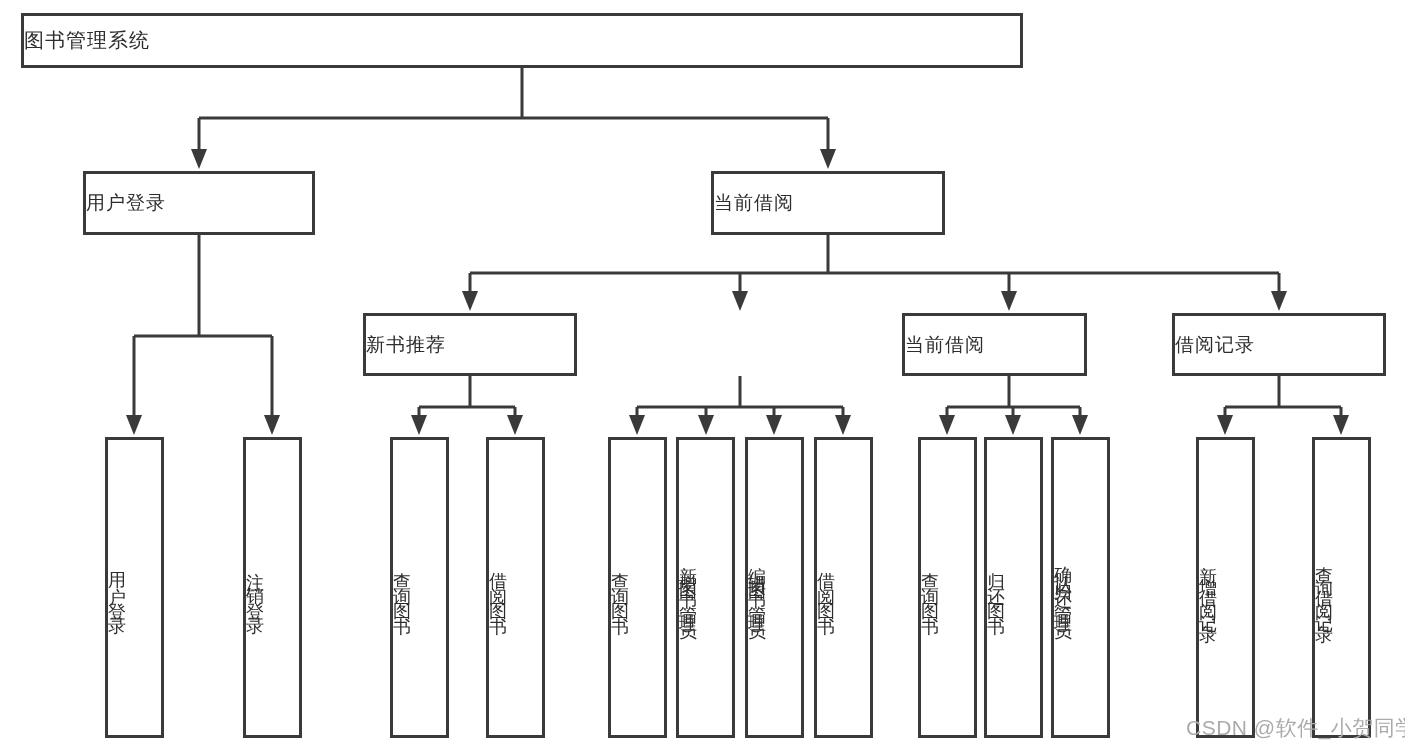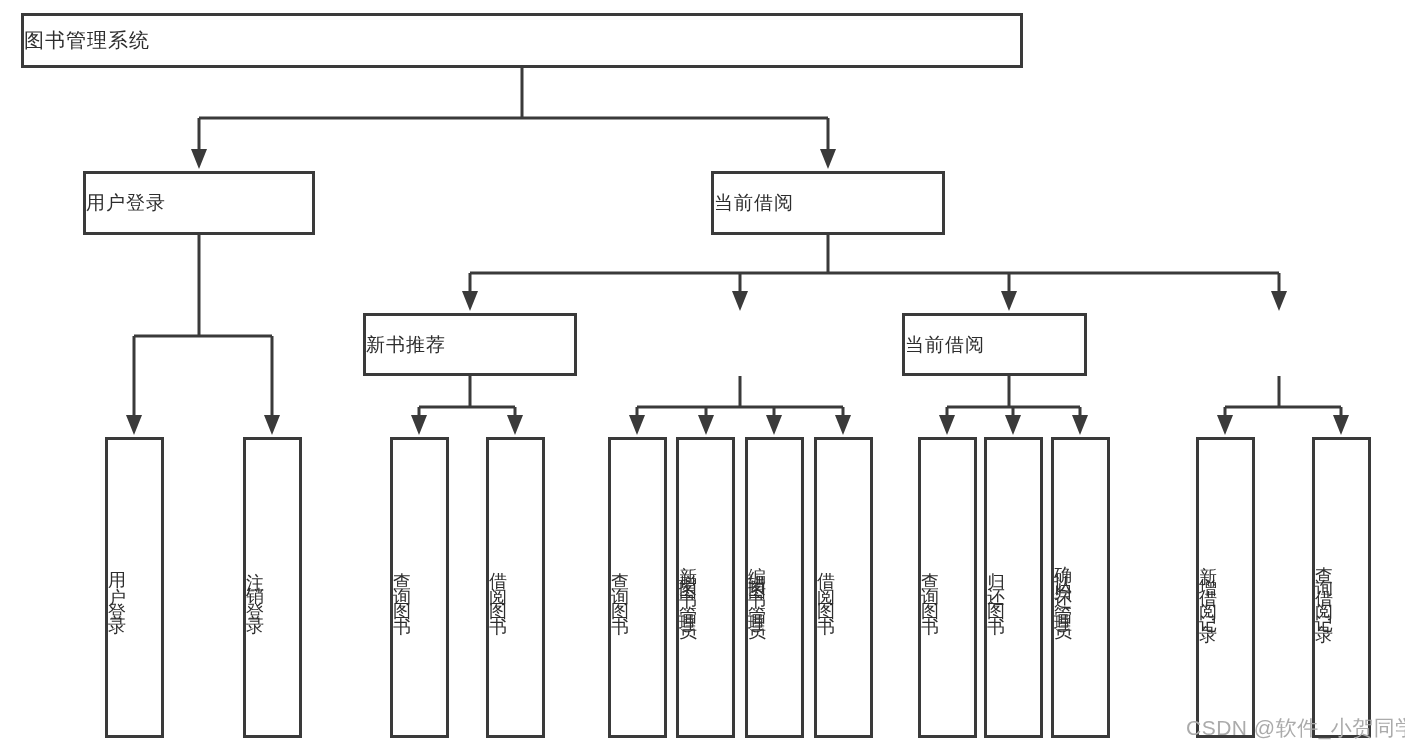--- a/index.html
+++ b/index.html
@@ -94,20 +94,23 @@
   <div class="box" style="left:711px;top:171px;width:234px;height:64px">
     <span class="hlabel">当前借阅</span>
   </div>
 
   <div class="box" style="left:363px;top:313px;width:214px;height:63px">
     <span class="hlabel">新书推荐</span>
   </div>
   <div class="box" style="left:902px;top:313px;width:185px;height:63px">
     <span class="hlabel">当前借阅</span>
   </div>
+  <div class="box" style="left:1172px;top:313px;width:214px;height:63px">
+    <span class="hlabel">借阅记录</span>
+  </div>
 
   <div class="box leaf" style="left:105px;top:437px;width:59px;height:301px">
     <span class="vtext" style="letter-spacing: 15px;">用户登录</span>
   </div>
   <div class="box leaf" style="left:243px;top:437px;width:59px;height:301px">
     <span class="vtext" style="letter-spacing: 15px;">注销登录</span>
   </div>
 
   <div class="box leaf" style="left:390px;top:437px;width:59px;height:301px">
     <span class="vtext" style="letter-spacing: 15px;">查询图书</span>

